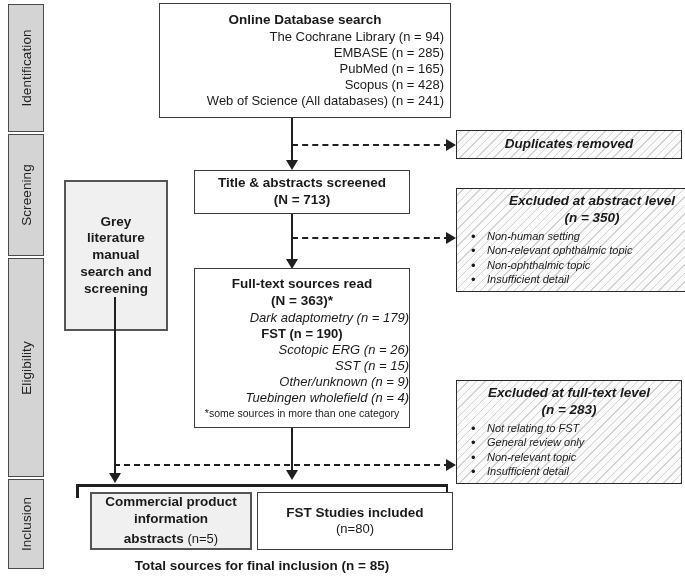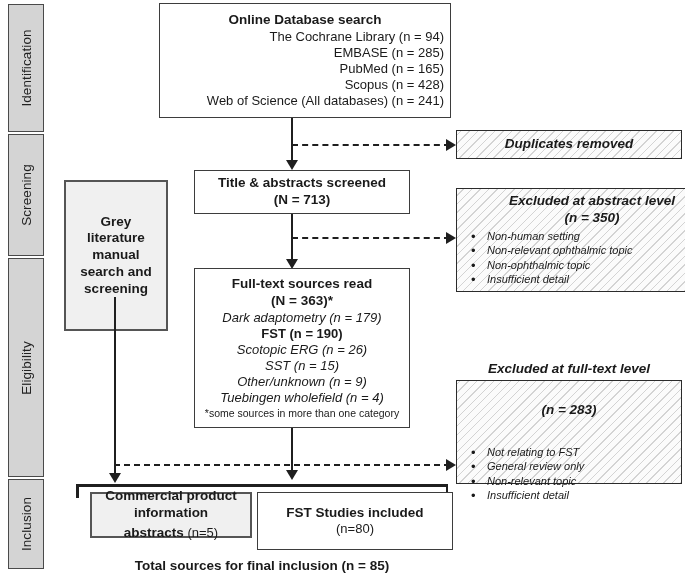--- a/index.html
+++ b/index.html
@@ -41,21 +41,21 @@
         -45deg,
         rgba(120,120,120,.30) 0px,
         rgba(120,120,120,.30) 1px,
         rgba(255,255,255,0) 1px,
         rgba(255,255,255,0) 6px);
   }
 
   .ttl{font-weight:bold;font-size:13.5px;}
   .ttl-i{font-weight:bold;font-style:italic;font-size:13.5px;}
   .ln{font-size:13px;}
-  .ln-i{font-size:13px;font-style:italic;}
+  .ln-i{font-size:13px;font-style:italic;text-align:right;}
   .ln-b{font-size:13px;font-weight:bold;}
   .small{font-size:10.5px;}
   .ralign{text-align:right;padding-right:6px;}
 
   
   .blist{margin:2px 0 0 0;padding:0;list-style:none;text-align:left;}
   .blist li{
     font-style:italic;font-size:11px;line-height:1.32;
     padding-left:30px;position:relative;
   }
@@ -168,36 +168,36 @@
     <div class="ln-i">Tuebingen wholefield (n = 4)</div>
     <div class="small">*some sources in more than one category</div>
   </div>
 
   <div class="vline" style="left:291px;top:428px;height:45px;"></div>
   <div class="arrow-d" style="left:285.5px;top:470px;"></div>
 
   <div class="dash" style="left:114px;top:464px;width:336px;"></div>
   <div class="arrow-r" style="left:446px;top:459px;"></div>
 
-  <div class="box hatch" style="left:456px;top:380px;width:226px;height:104px;gap:24px;">
+  <div class="box hatch" style="left:456px;top:380px;width:226px;height:104px;">
     <div class="ttl-i">Excluded at full-text level</div>
     <div class="ttl-i">(n = 283)</div>
     <ul class="blist">
       <li>Not relating to FST</li>
       <li>General review only</li>
       <li>Non-relevant topic</li>
       <li>Insufficient detail</li>
     </ul>
   </div>
 
   <div class="bracket-top" style="left:76px;top:484px;width:372px;"></div>
   <div class="bracket-tick" style="left:76px;top:484px;height:14px;"></div>
   <div class="bracket-tick" style="left:445.5px;top:484px;height:14px;"></div>
 
-  <div class="box grey" style="left:90px;top:492px;width:162px;height:46px;">
+  <div class="box grey" style="left:90px;top:492px;width:162px;height:58px;">
     <div class="ttl">Commercial product</div>
     <div class="ttl">information</div>
     <div>
       <span class="ttl">abstracts</span><span class="ln"> (n=5)</span>
     </div>
   </div>
 
   <div class="box" style="left:257px;top:492px;width:196px;height:58px;">
     <div class="ttl">FST Studies included</div>
     <div class="ln">(n=80)</div>

